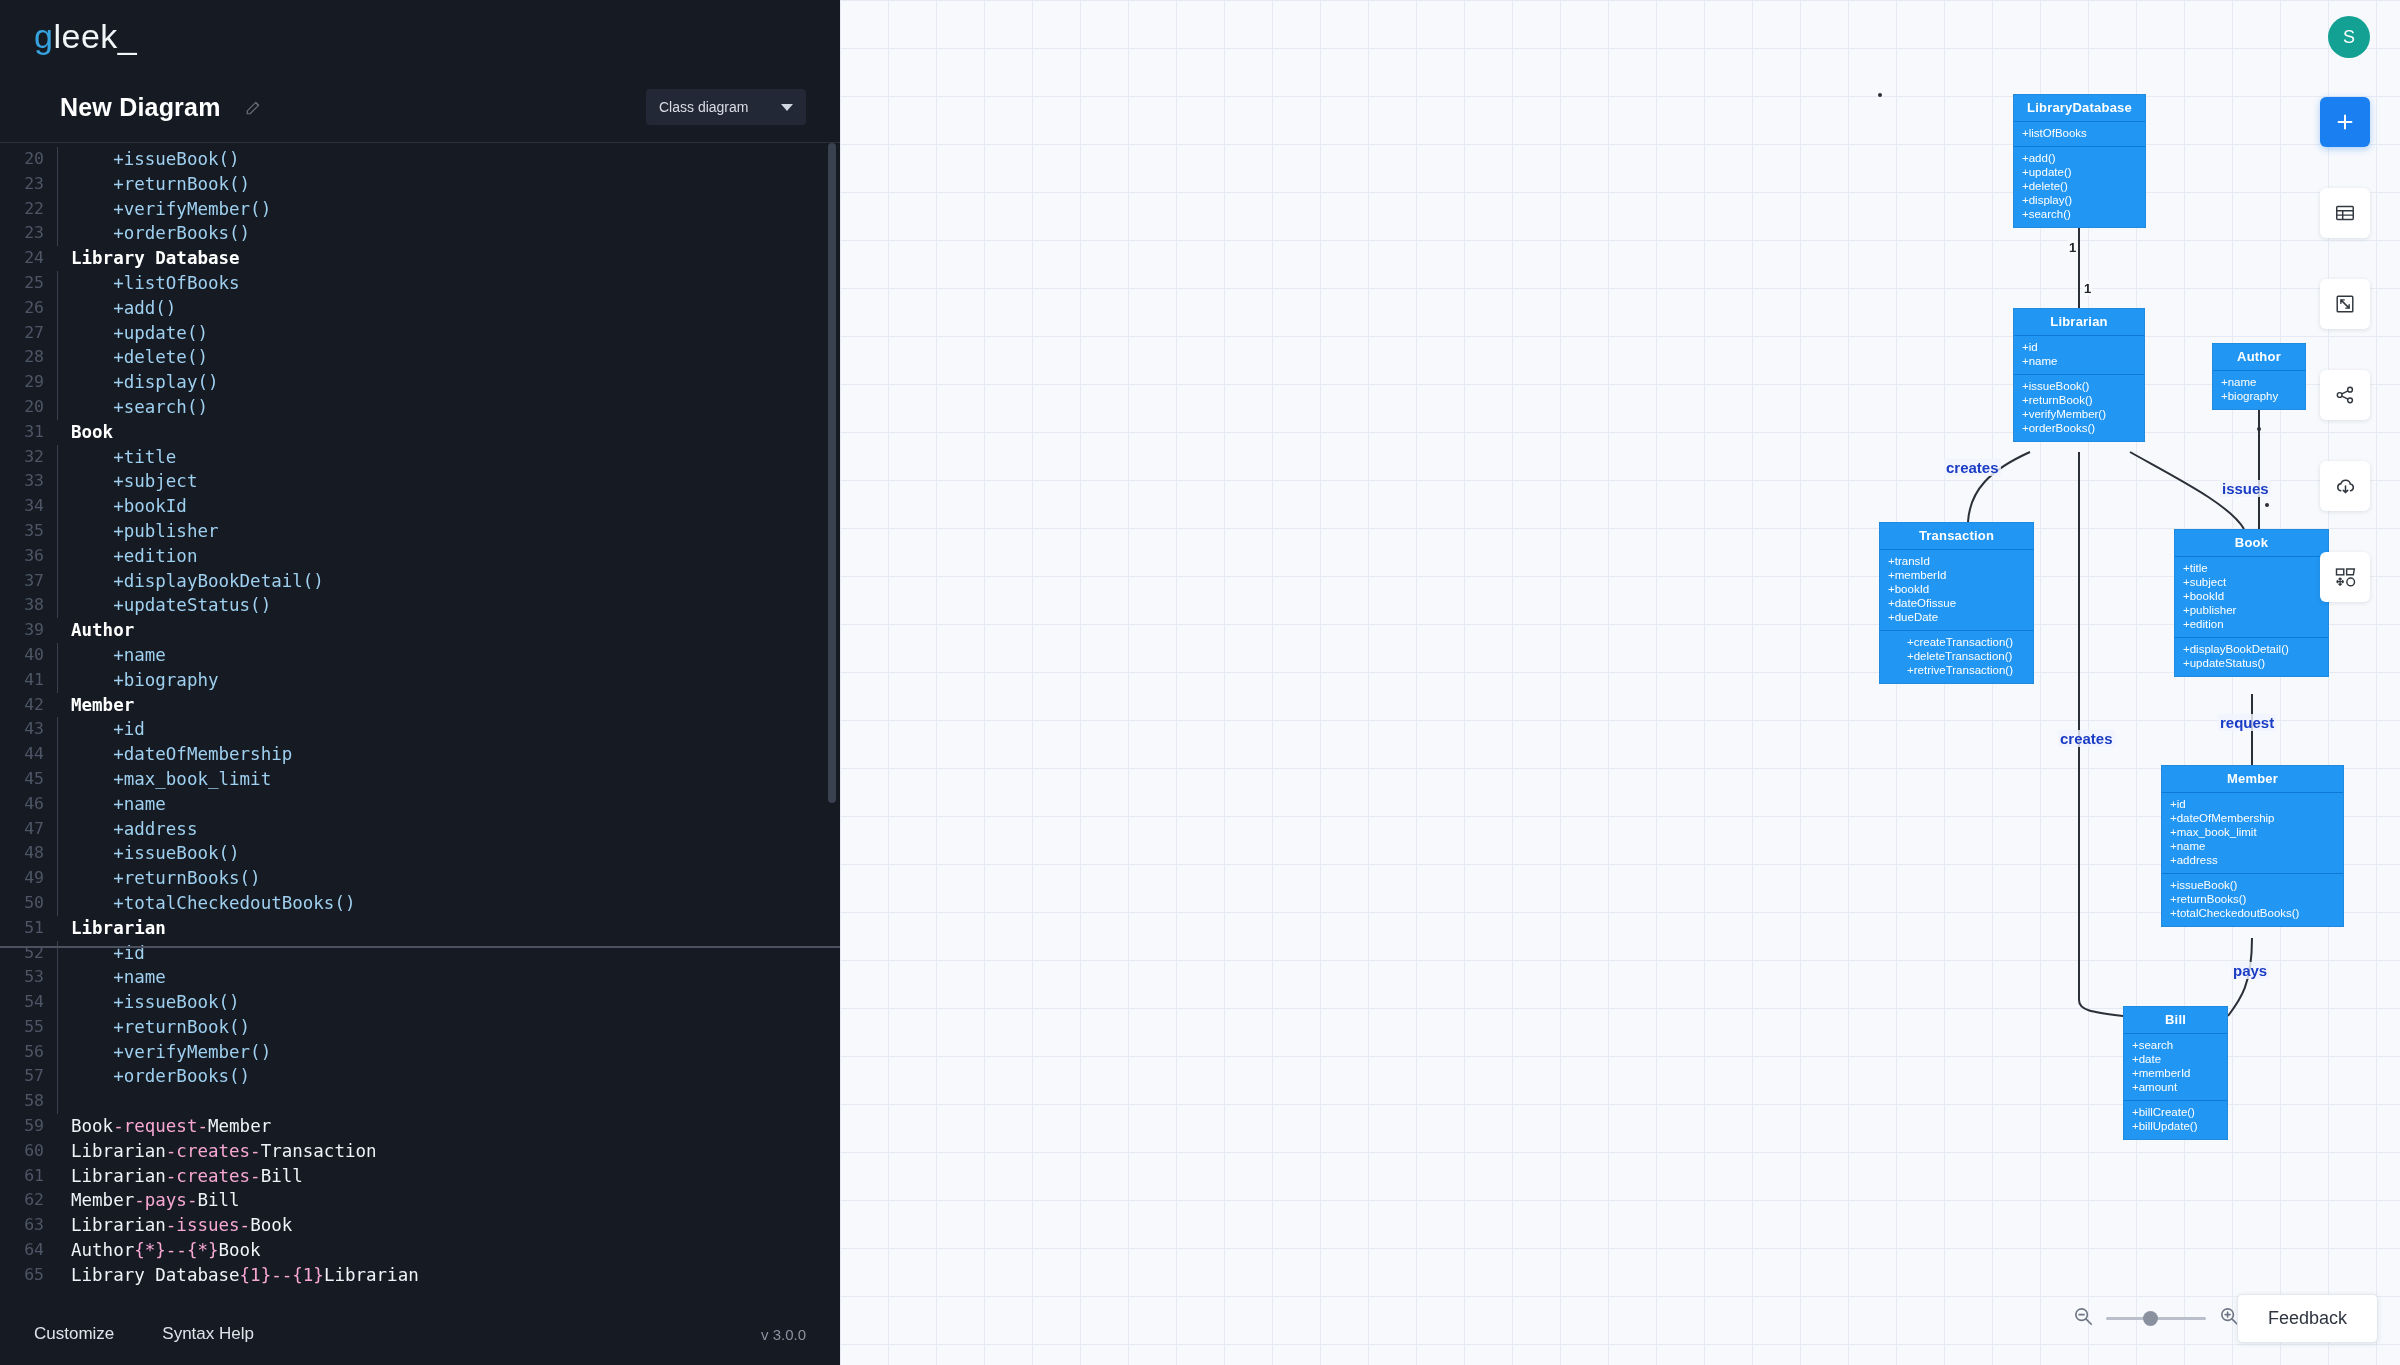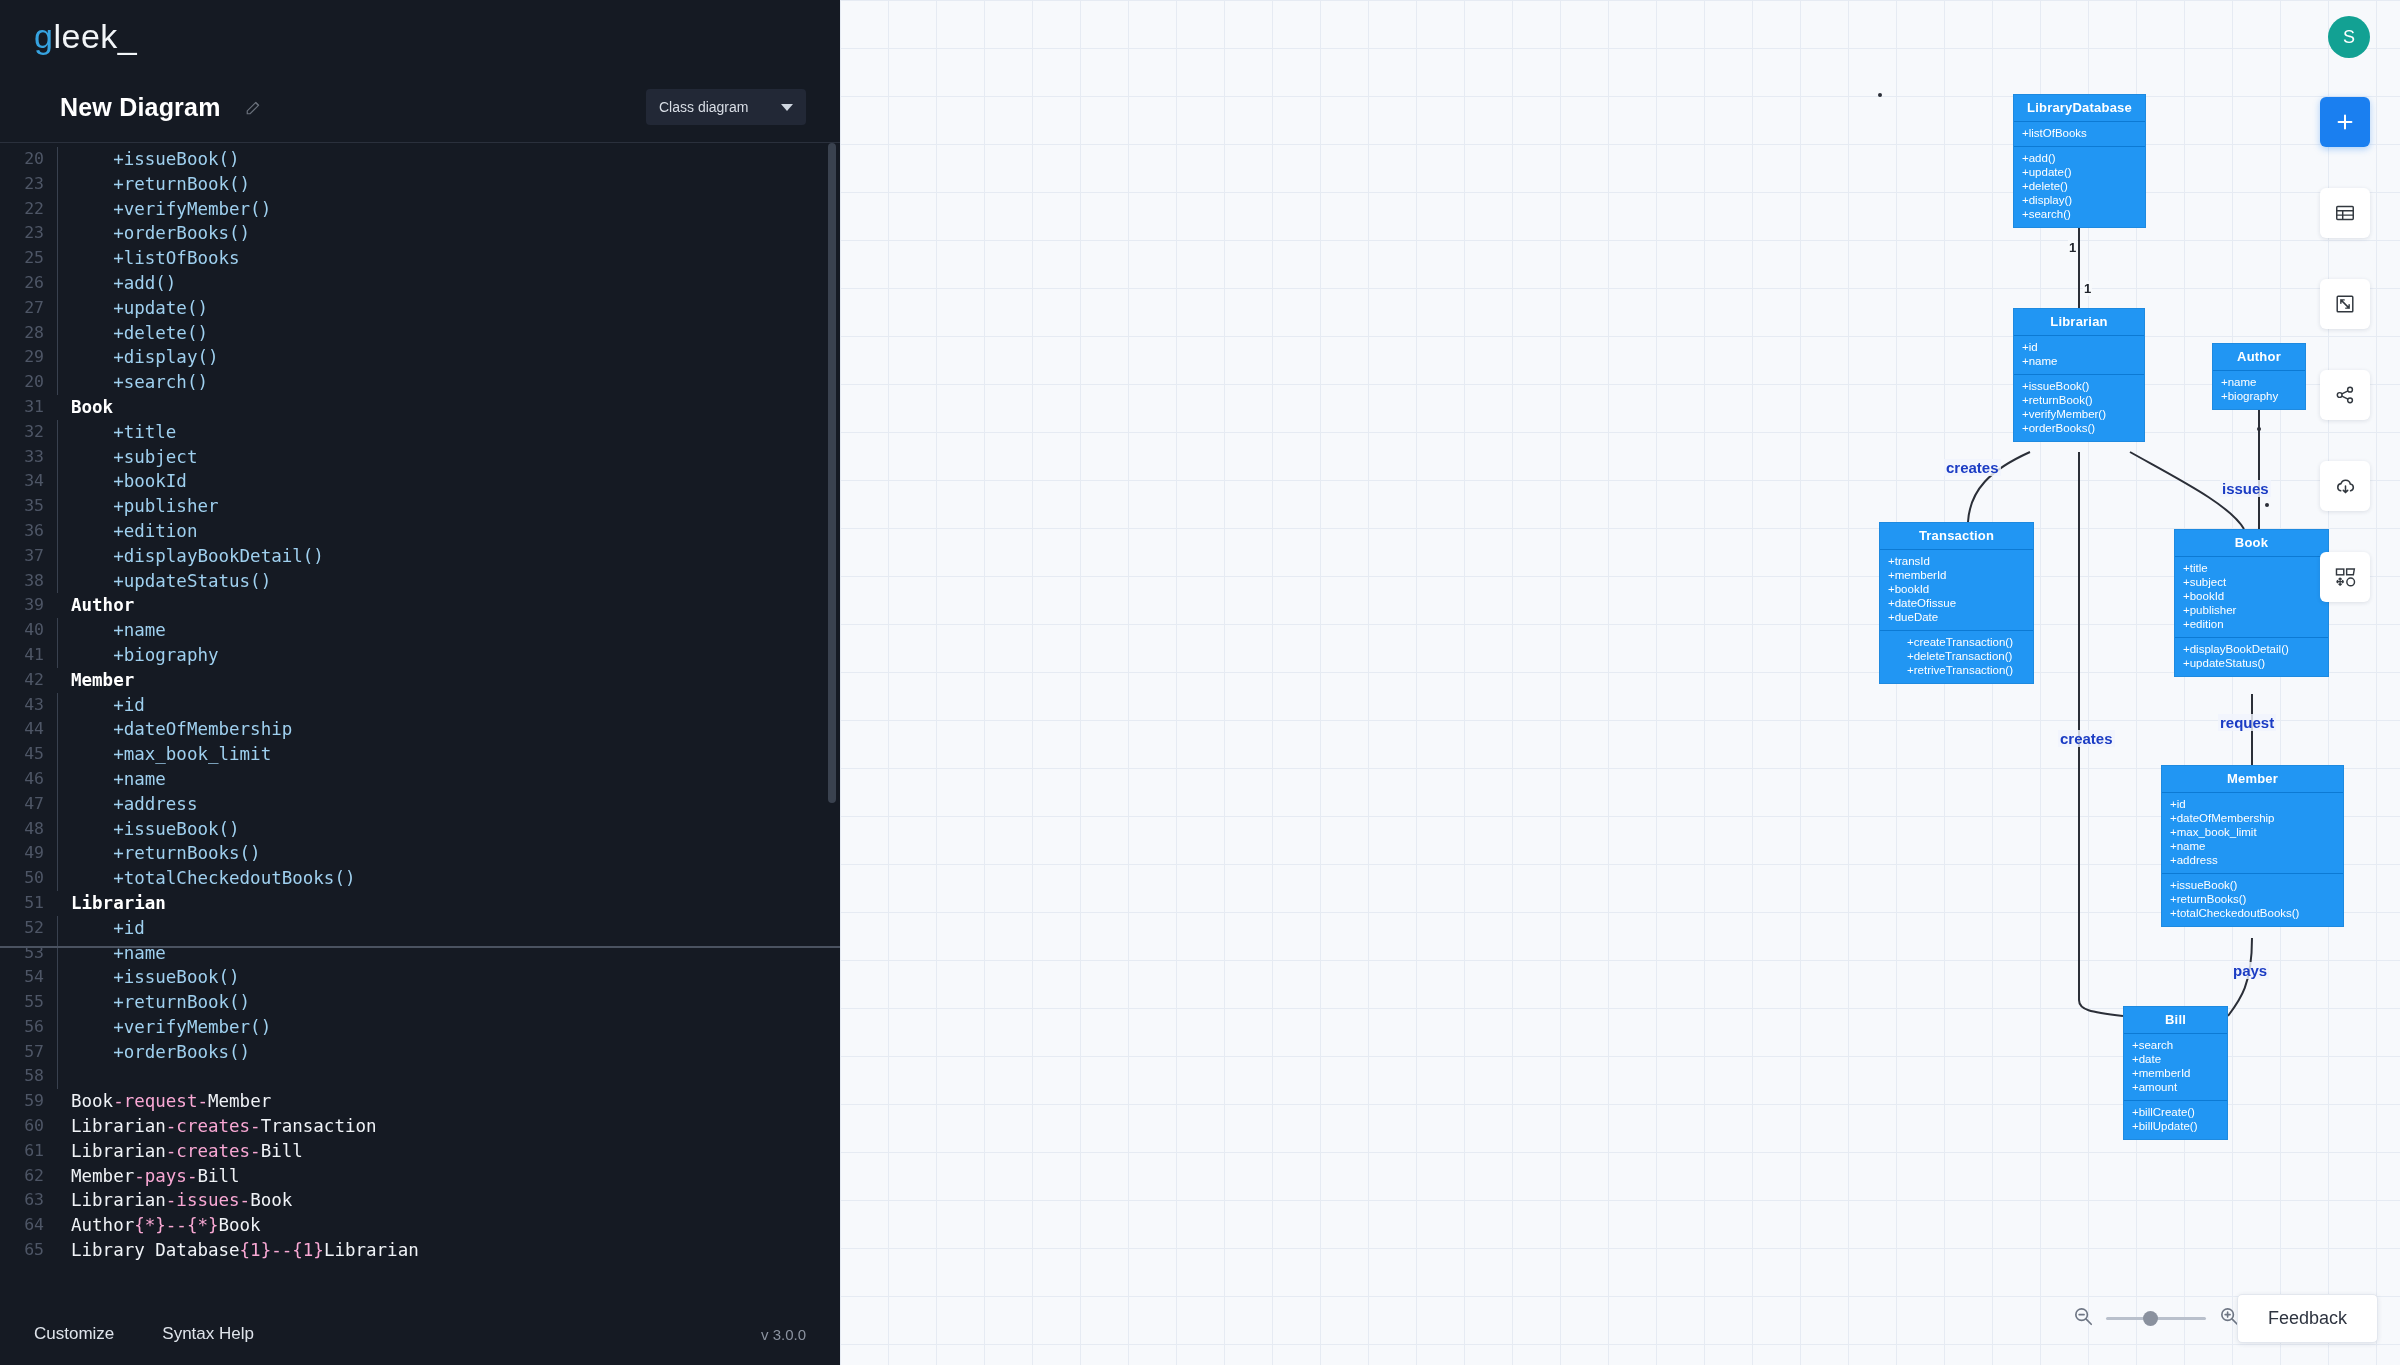--- a/index.html
+++ b/index.html
@@ -268,20 +268,21 @@
         <span class="caret"></span>
       </div>
     </div>
 
     <div id="editor-wrap">
       <div id="editor">
           <div class="code-line"><span class="ln">20</span><span class="guide on"></span><span class="code-txt"><span class="t-member">    +issueBook()</span></span></div>
           <div class="code-line"><span class="ln">23</span><span class="guide on"></span><span class="code-txt"><span class="t-member">    +returnBook()</span></span></div>
           <div class="code-line"><span class="ln">22</span><span class="guide on"></span><span class="code-txt"><span class="t-member">    +verifyMember()</span></span></div>
           <div class="code-line"><span class="ln">23</span><span class="guide on"></span><span class="code-txt"><span class="t-member">    +orderBooks()</span></span></div>
+          <div class="code-line"><span class="ln">24</span><span class="guide"></span><span class="code-txt"><span class="t-class">Library Database</span></span></div>
           <div class="code-line"><span class="ln">25</span><span class="guide on"></span><span class="code-txt"><span class="t-member">    +listOfBooks</span></span></div>
           <div class="code-line"><span class="ln">26</span><span class="guide on"></span><span class="code-txt"><span class="t-member">    +add()</span></span></div>
           <div class="code-line"><span class="ln">27</span><span class="guide on"></span><span class="code-txt"><span class="t-member">    +update()</span></span></div>
           <div class="code-line"><span class="ln">28</span><span class="guide on"></span><span class="code-txt"><span class="t-member">    +delete()</span></span></div>
           <div class="code-line"><span class="ln">29</span><span class="guide on"></span><span class="code-txt"><span class="t-member">    +display()</span></span></div>
           <div class="code-line"><span class="ln">20</span><span class="guide on"></span><span class="code-txt"><span class="t-member">    +search()</span></span></div>
           <div class="code-line"><span class="ln">31</span><span class="guide"></span><span class="code-txt"><span class="t-class">Book</span></span></div>
           <div class="code-line"><span class="ln">32</span><span class="guide on"></span><span class="code-txt"><span class="t-member">    +title</span></span></div>
           <div class="code-line"><span class="ln">33</span><span class="guide on"></span><span class="code-txt"><span class="t-member">    +subject</span></span></div>
           <div class="code-line"><span class="ln">34</span><span class="guide on"></span><span class="code-txt"><span class="t-member">    +bookId</span></span></div>

